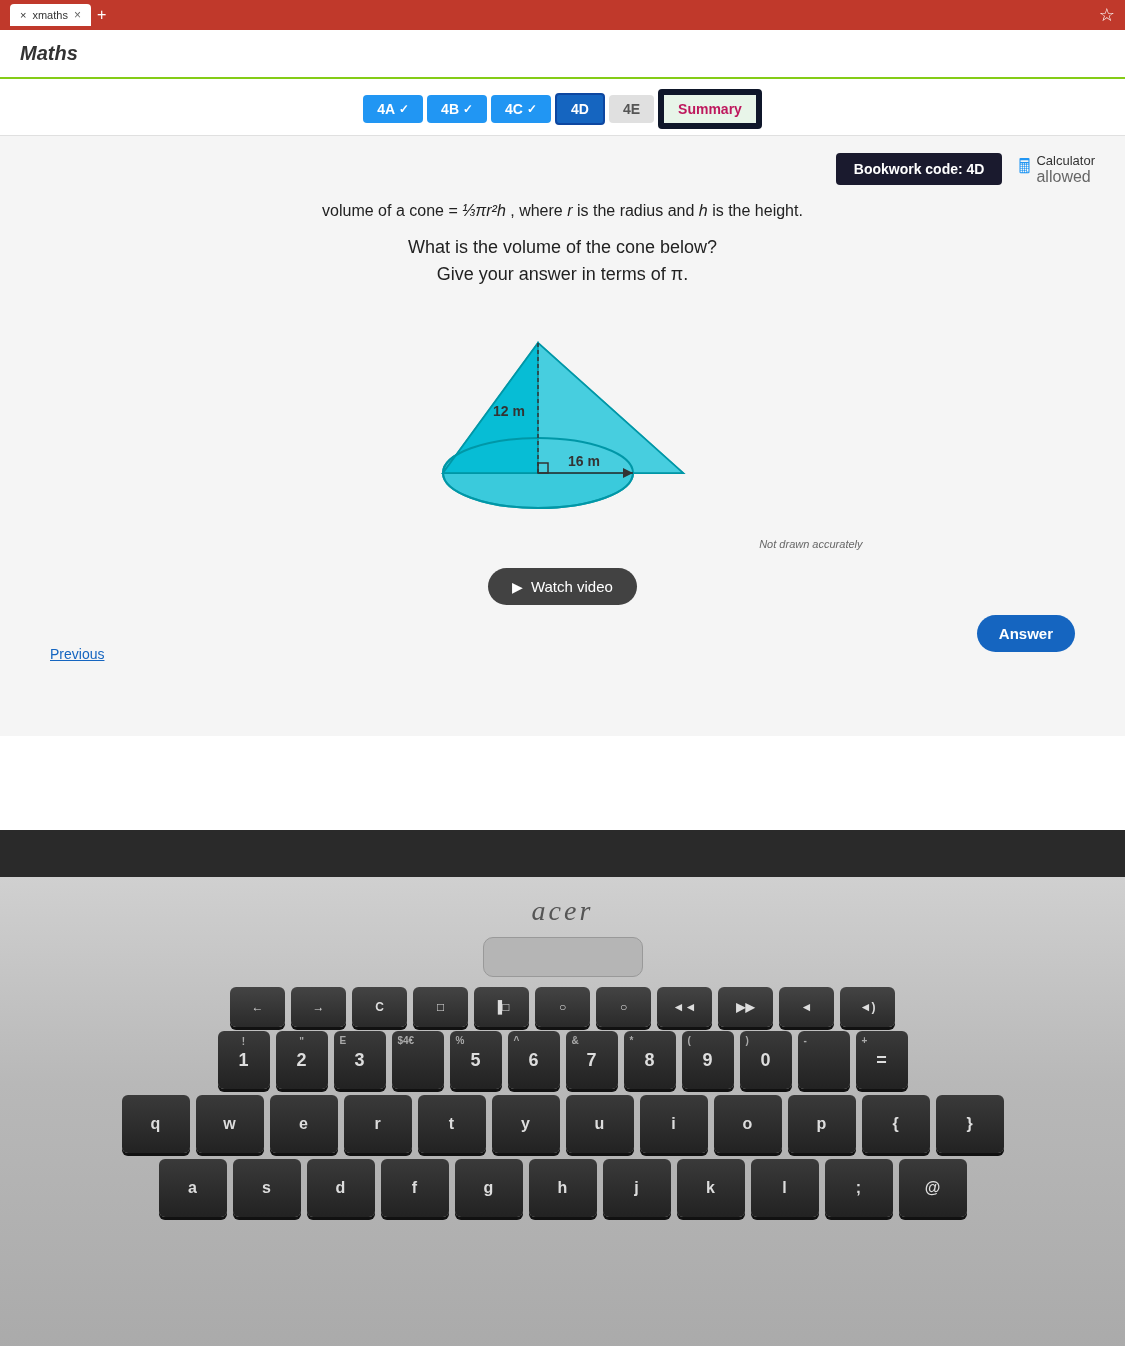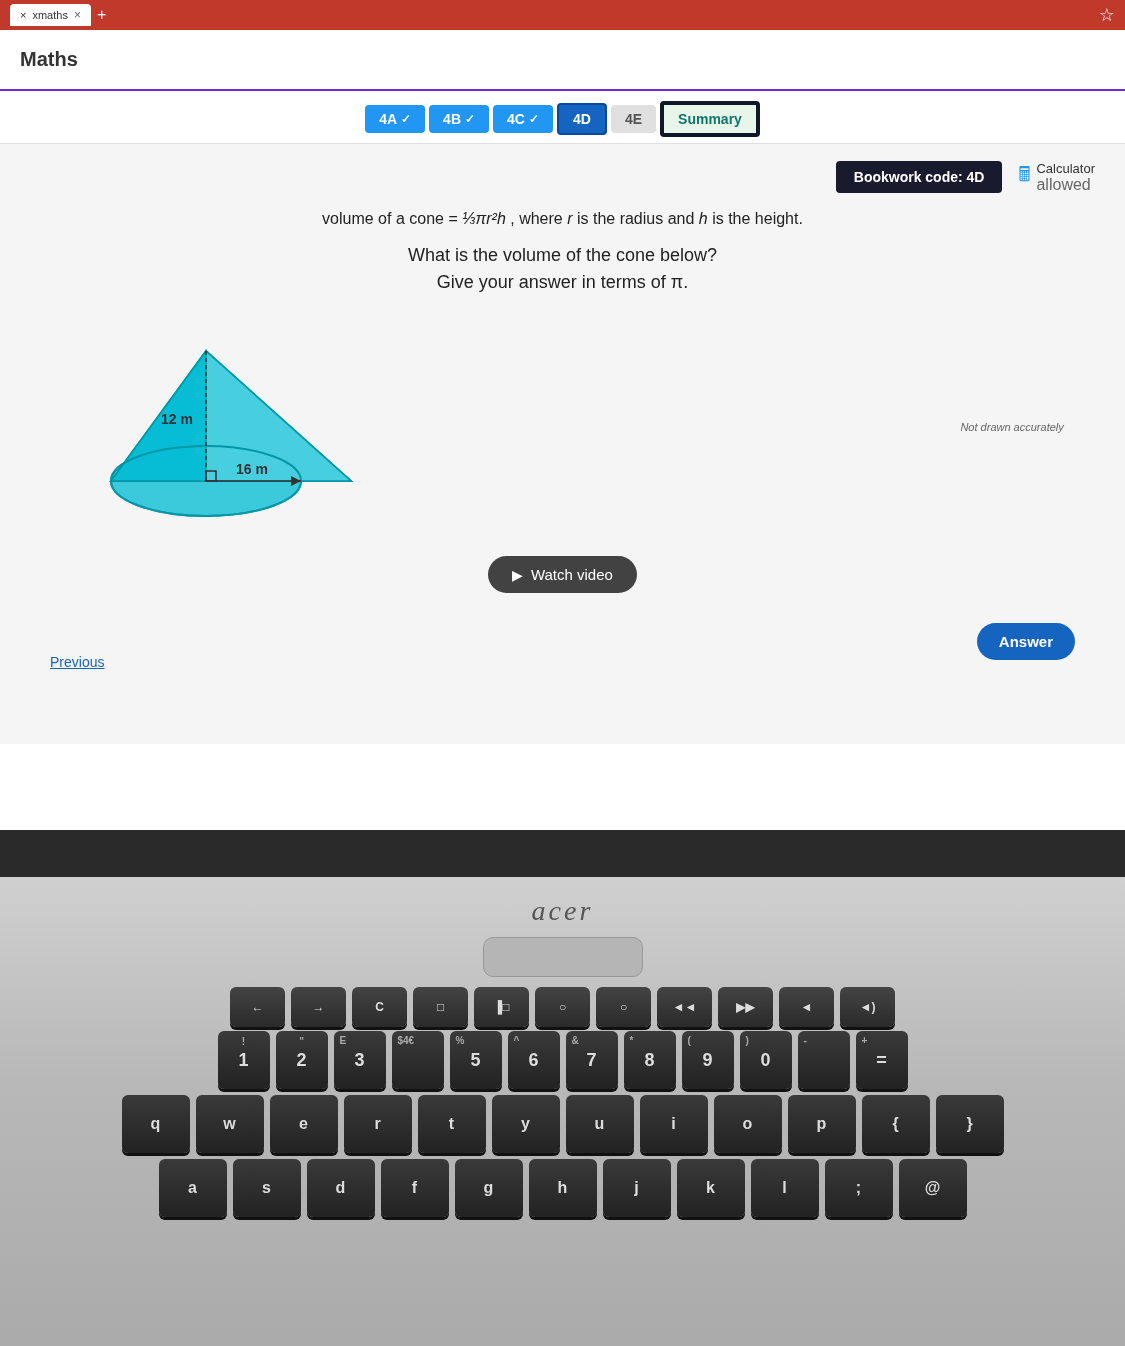--- a/index.html
+++ b/index.html
@@ -74,24 +74,25 @@
     .xp-info {
       margin-left: auto;
       font-size: 11px;
       color: #333;
       font-weight: bold;
     }
 
     
     .app-header {
       background: #fff;
-      border-bottom: 2px solid #6d28d9;
-      padding: 18px 20px;
-      display: flex;
-      align-items: center;
+      border-bottom: 2px solid #84cc16;
+      padding: 12px 20px;
+      display: flex;
+      align-items: center;
+      font-style: italic;
     }
     .app-title {
       font-size: 20px;
       font-weight: bold;
       color: #333;
     }
 
     
     .tab-nav {
       display: flex;
@@ -121,22 +122,22 @@
       background: #1565C0;
       color: #fff;
       border: 2px solid #0d47a1;
     }
     .tab-inactive {
       background: #e0e0e0;
       color: #555;
     }
     .tab-summary {
       background: #e8f5e9;
-      color: #0f766e;
-      border: 4px solid #0f172a;
+      color: #be185d;
+      border: 6px solid #0f172a;
       text-align: center;
     }
     .check-icon {
       font-size: 12px;
     }
 
     
     .content-area {
       background: #f5f5f5;
       padding: 16px 30px;
@@ -188,21 +189,21 @@
       text-align: center;
       font-size: 18px;
       color: #222;
       margin-bottom: 20px;
       line-height: 1.5;
     }
 
     
     .diagram-container {
       display: flex;
-      flex-direction: row;
+      flex-direction: column;
       align-items: center;
       margin-bottom: 10px;
       position: relative;
     }
 
     .not-drawn {
       text-align: right;
       font-size: 11px;
       color: #666;
       font-style: italic;

